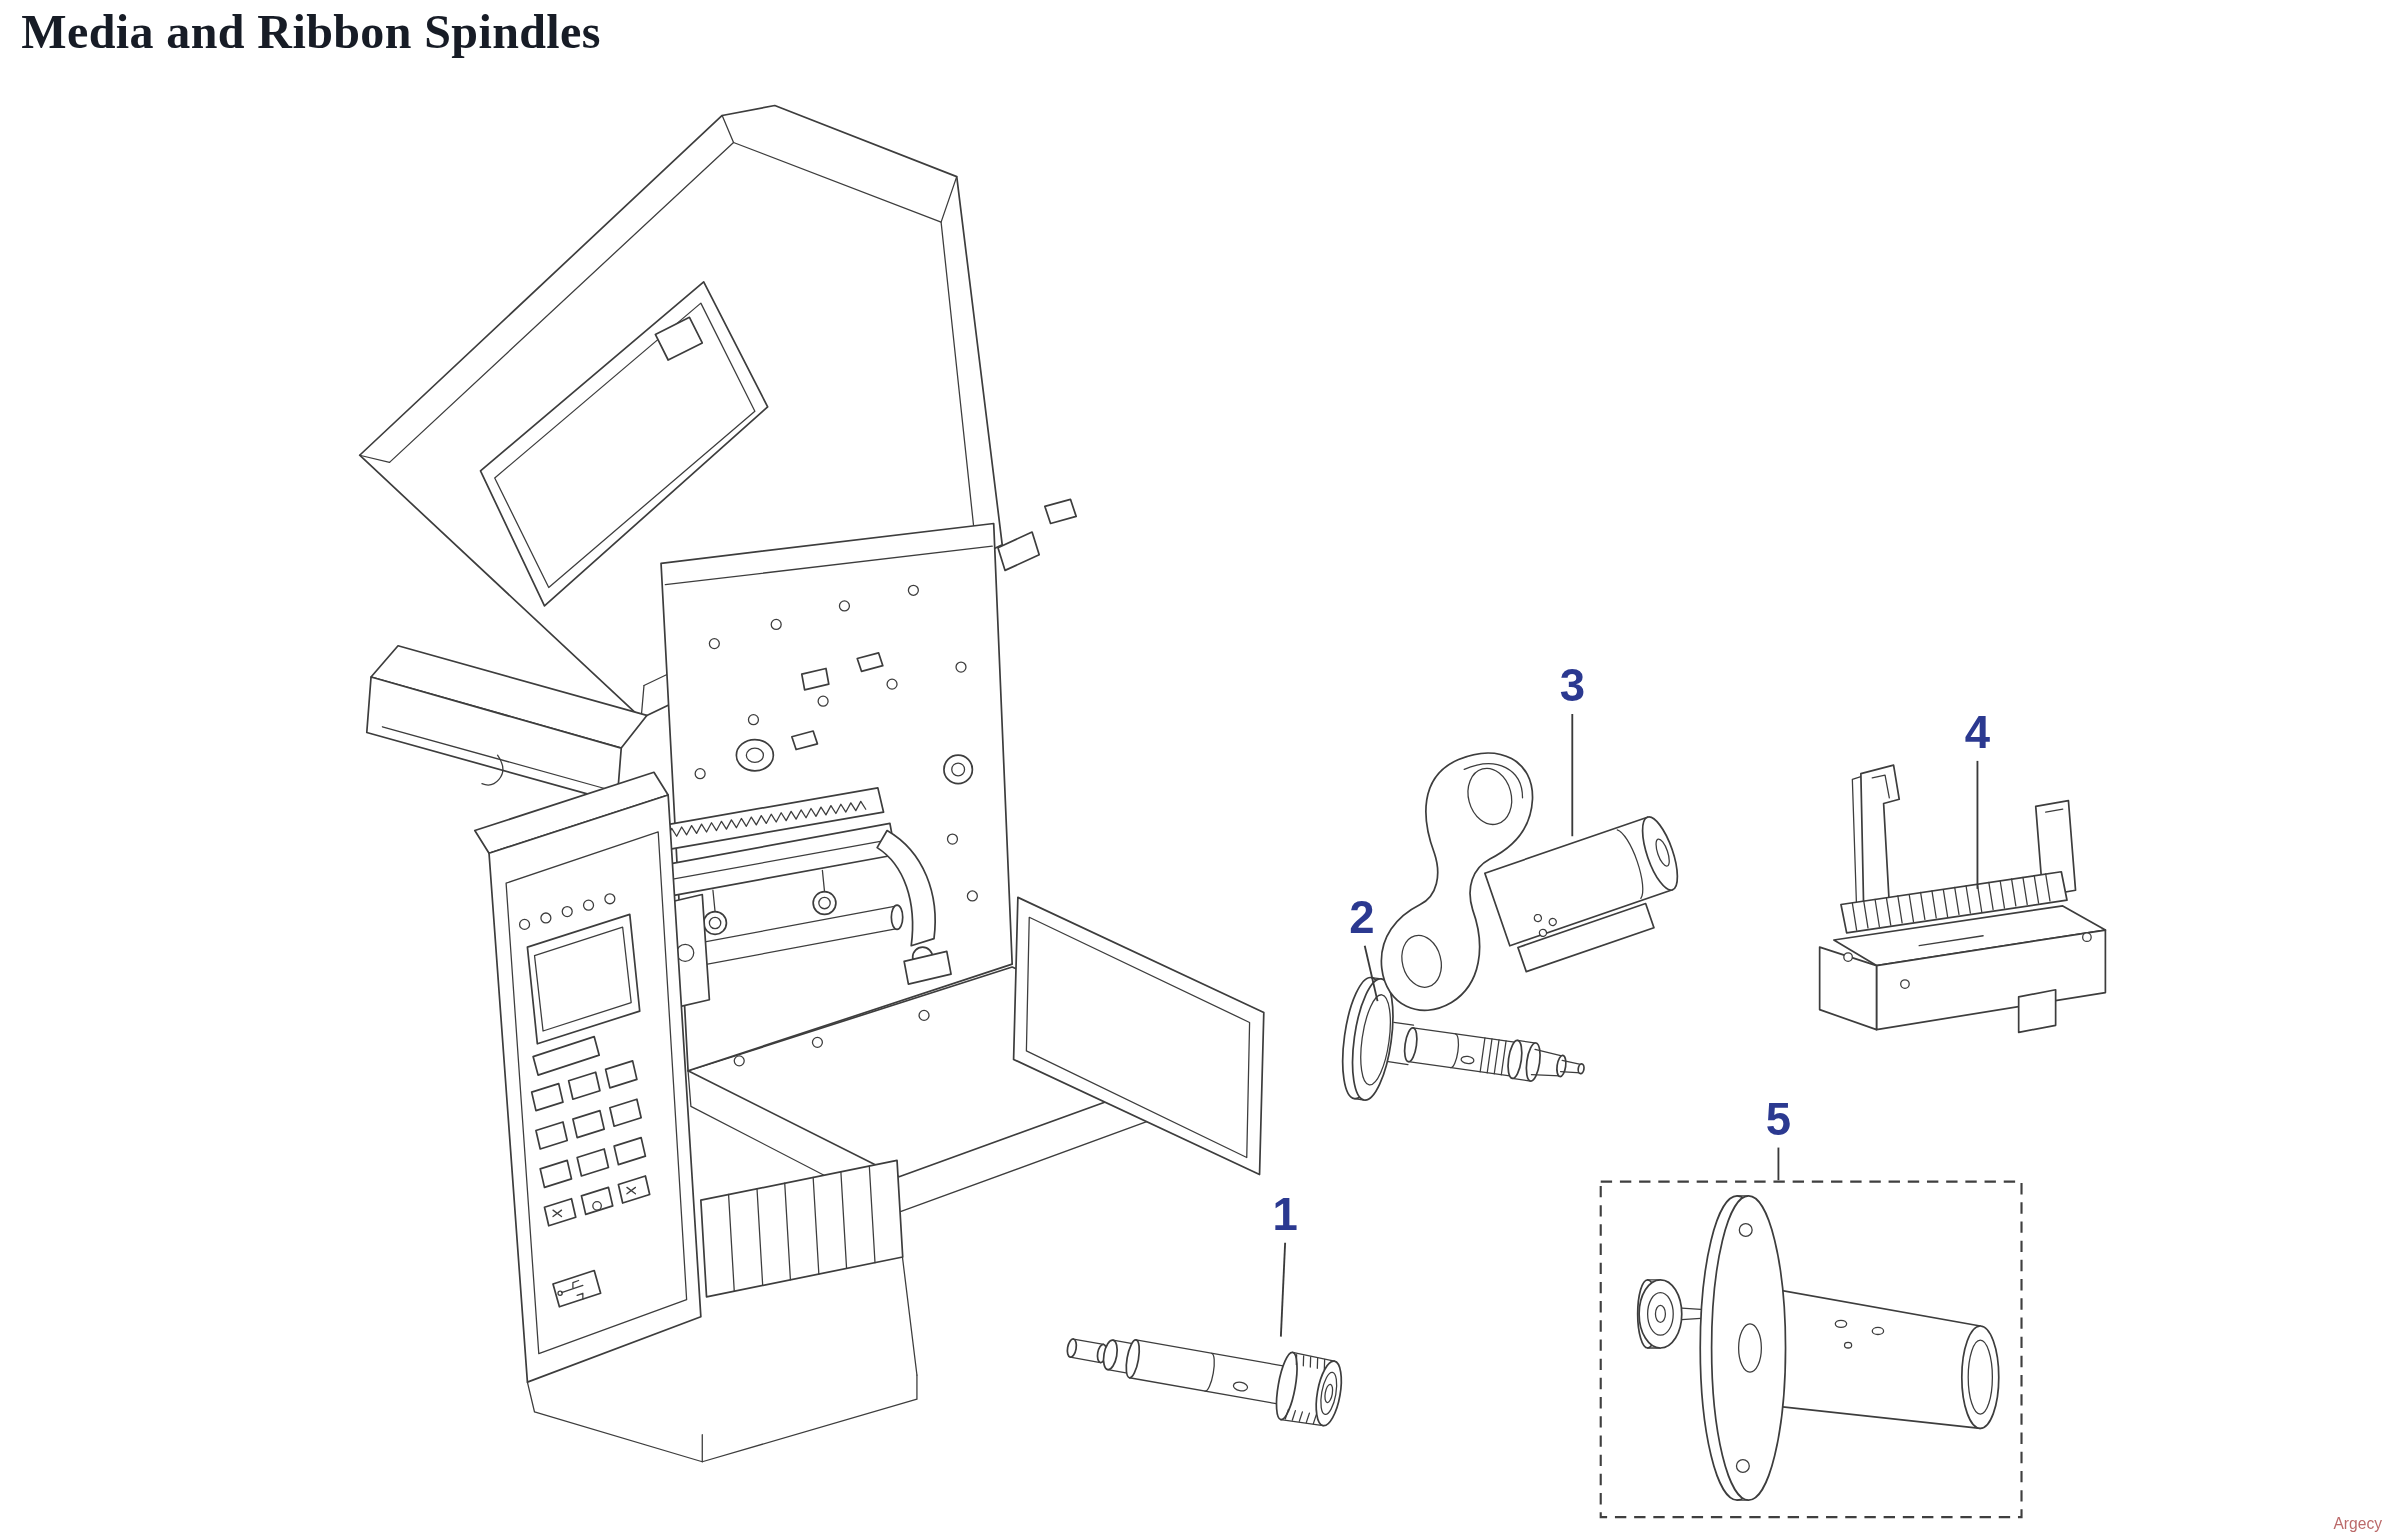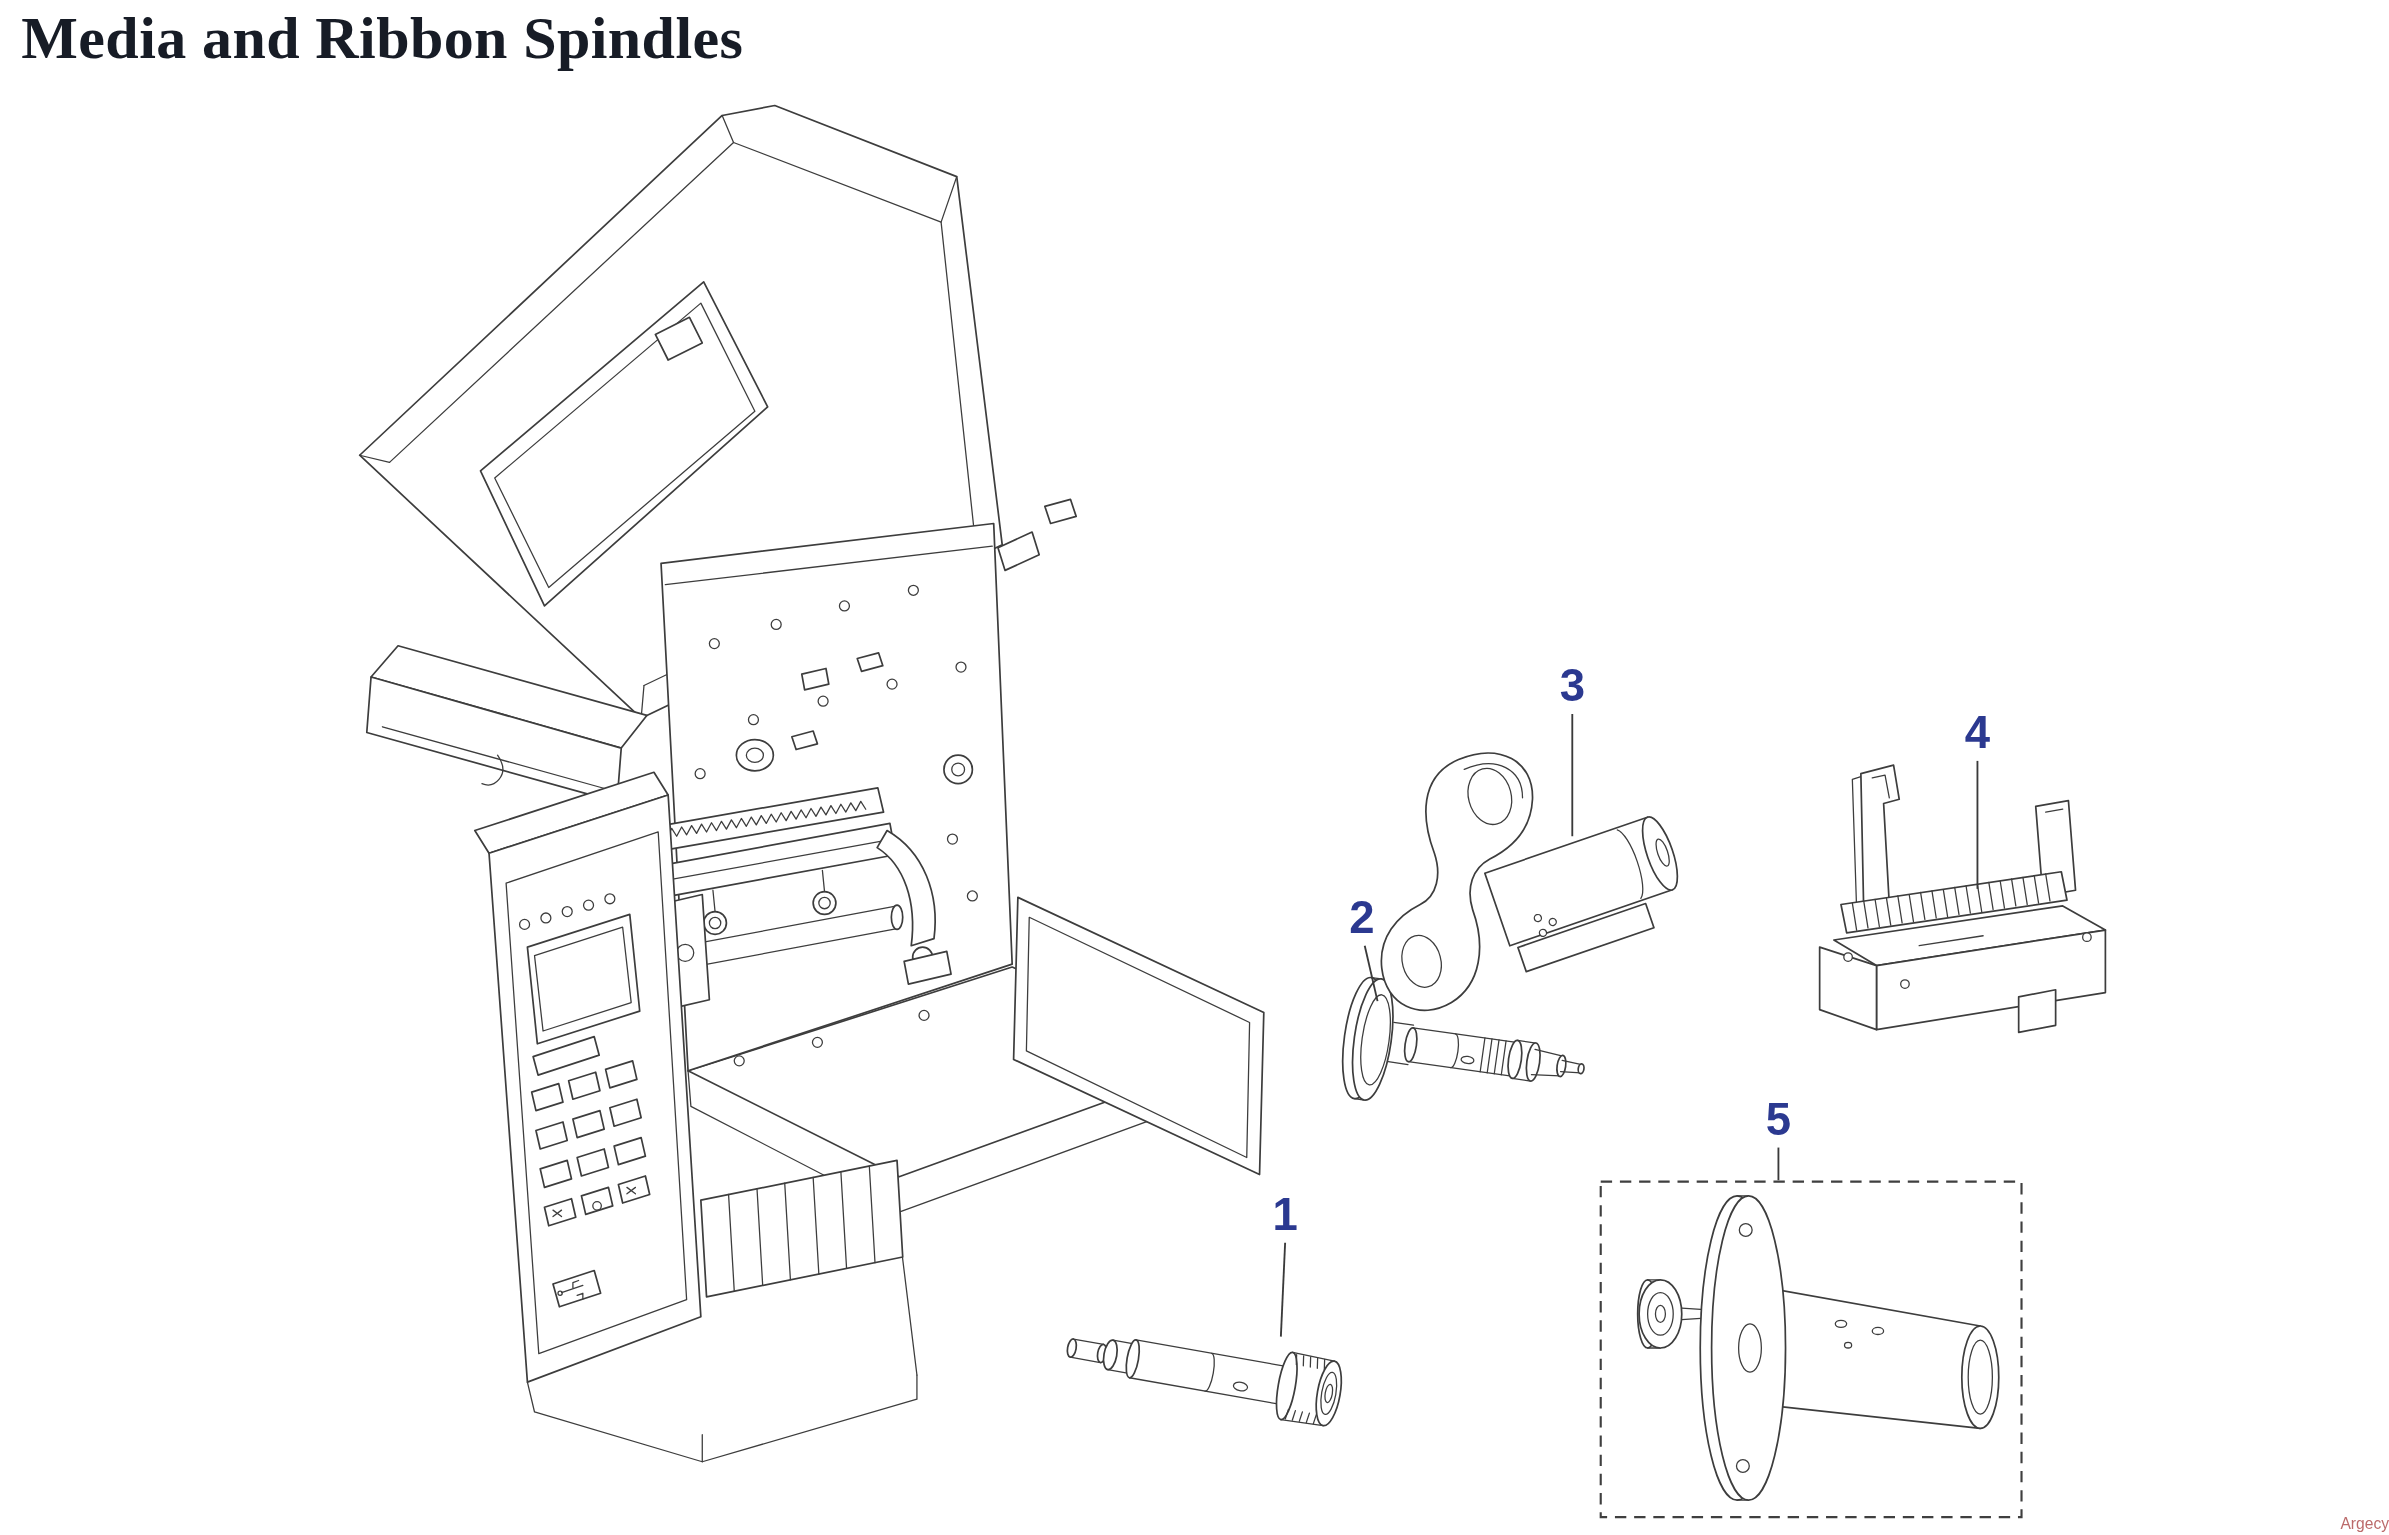--- a/index.html
+++ b/index.html
@@ -2,32 +2,32 @@
 <html style="font-size:11.4px"><head>
 <meta charset="utf-8">
 <style>
   html,body{margin:0;padding:0;background:#ffffff;}
   body{width:2389px;height:1536px;position:relative;overflow:hidden;
        font-family:"Liberation Sans",sans-serif;}
   .page{position:absolute;inset:0;background:#ffffff;}
   h1.doc-title{
     position:absolute;left:21.3px;top:4.3px;margin:0;
     font-family:"Liberation Serif",serif;font-weight:bold;
-    font-size:60px;color:#171c26;letter-spacing:0.4px;
+    font-size:48px;color:#171c26;letter-spacing:0.4px;
   }
   svg.diagram{position:absolute;left:0;top:0;}
   .fw{fill:#ffffff;stroke:#3d3d3d;stroke-width:2.4;stroke-linejoin:round;}
   .tn{fill:none;stroke:#3d3d3d;stroke-width:1.8;stroke-linecap:round;stroke-linejoin:round;}
   .scr{fill:#ffffff;stroke:#3d3d3d;stroke-width:1.8;}
   .dashed{fill:none;stroke:#3f3f3f;stroke-width:3;stroke-dasharray:16 11;}
   .leader{stroke:#3a3a3a;stroke-width:2.6;fill:none;}
   .callout-num{font-family:"Liberation Sans",sans-serif;font-weight:bold;
                font-size:64px;fill:#2b3990;}
   .watermark{
-    position:absolute;right:0;bottom:2.8px;
+    position:absolute;right:7px;bottom:2.8px;
     font-size:15.6px;color:#bb6a6a;font-family:"Liberation Sans",sans-serif;
   }
 </style>
 </head>
 <body>
 
 <div class="page">
 
   <h1 class="doc-title">Media and Ribbon Spindles</h1>
 

